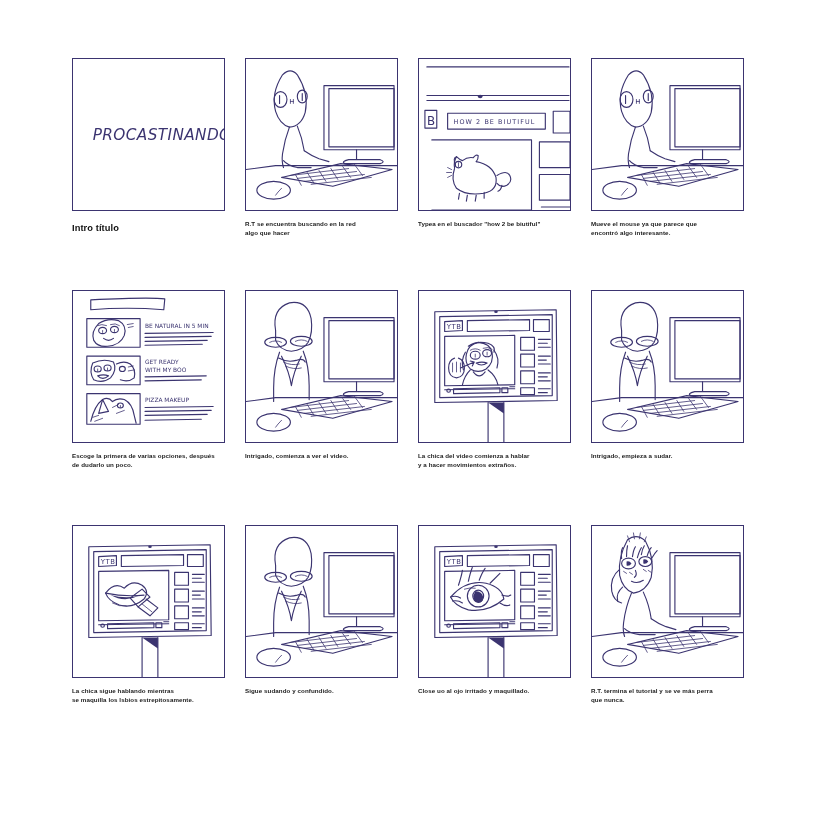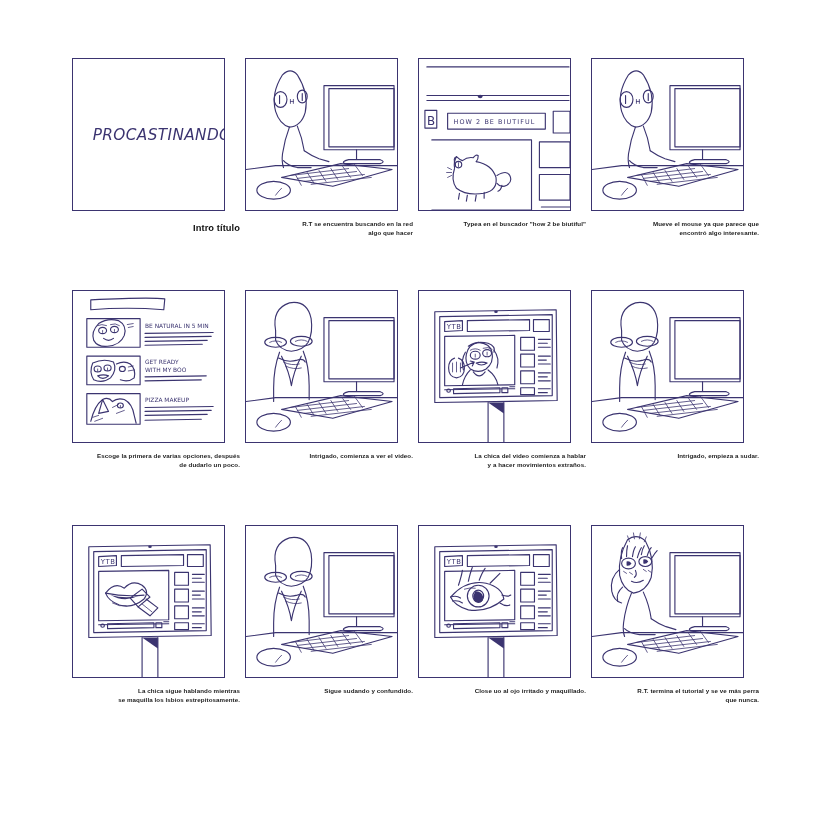--- a/index.html
+++ b/index.html
@@ -44,21 +44,20 @@
     height: 100%;
   }
   .caption {
     margin-top: 9px;
     font-size: 6.2px;
     line-height: 1.45;
     color: #1a1a1a;
     font-weight: bold;
     letter-spacing: 0.08px;
     width: 168px;
-    text-align: right;
   }
   .caption.title-cap {
     font-size: 9.3px;
     font-weight: bold;
     color: #111;
     margin-top: 11px;
   }
   .hand {
     font-family: "DejaVu Sans", sans-serif;
     fill: #3b3470;

